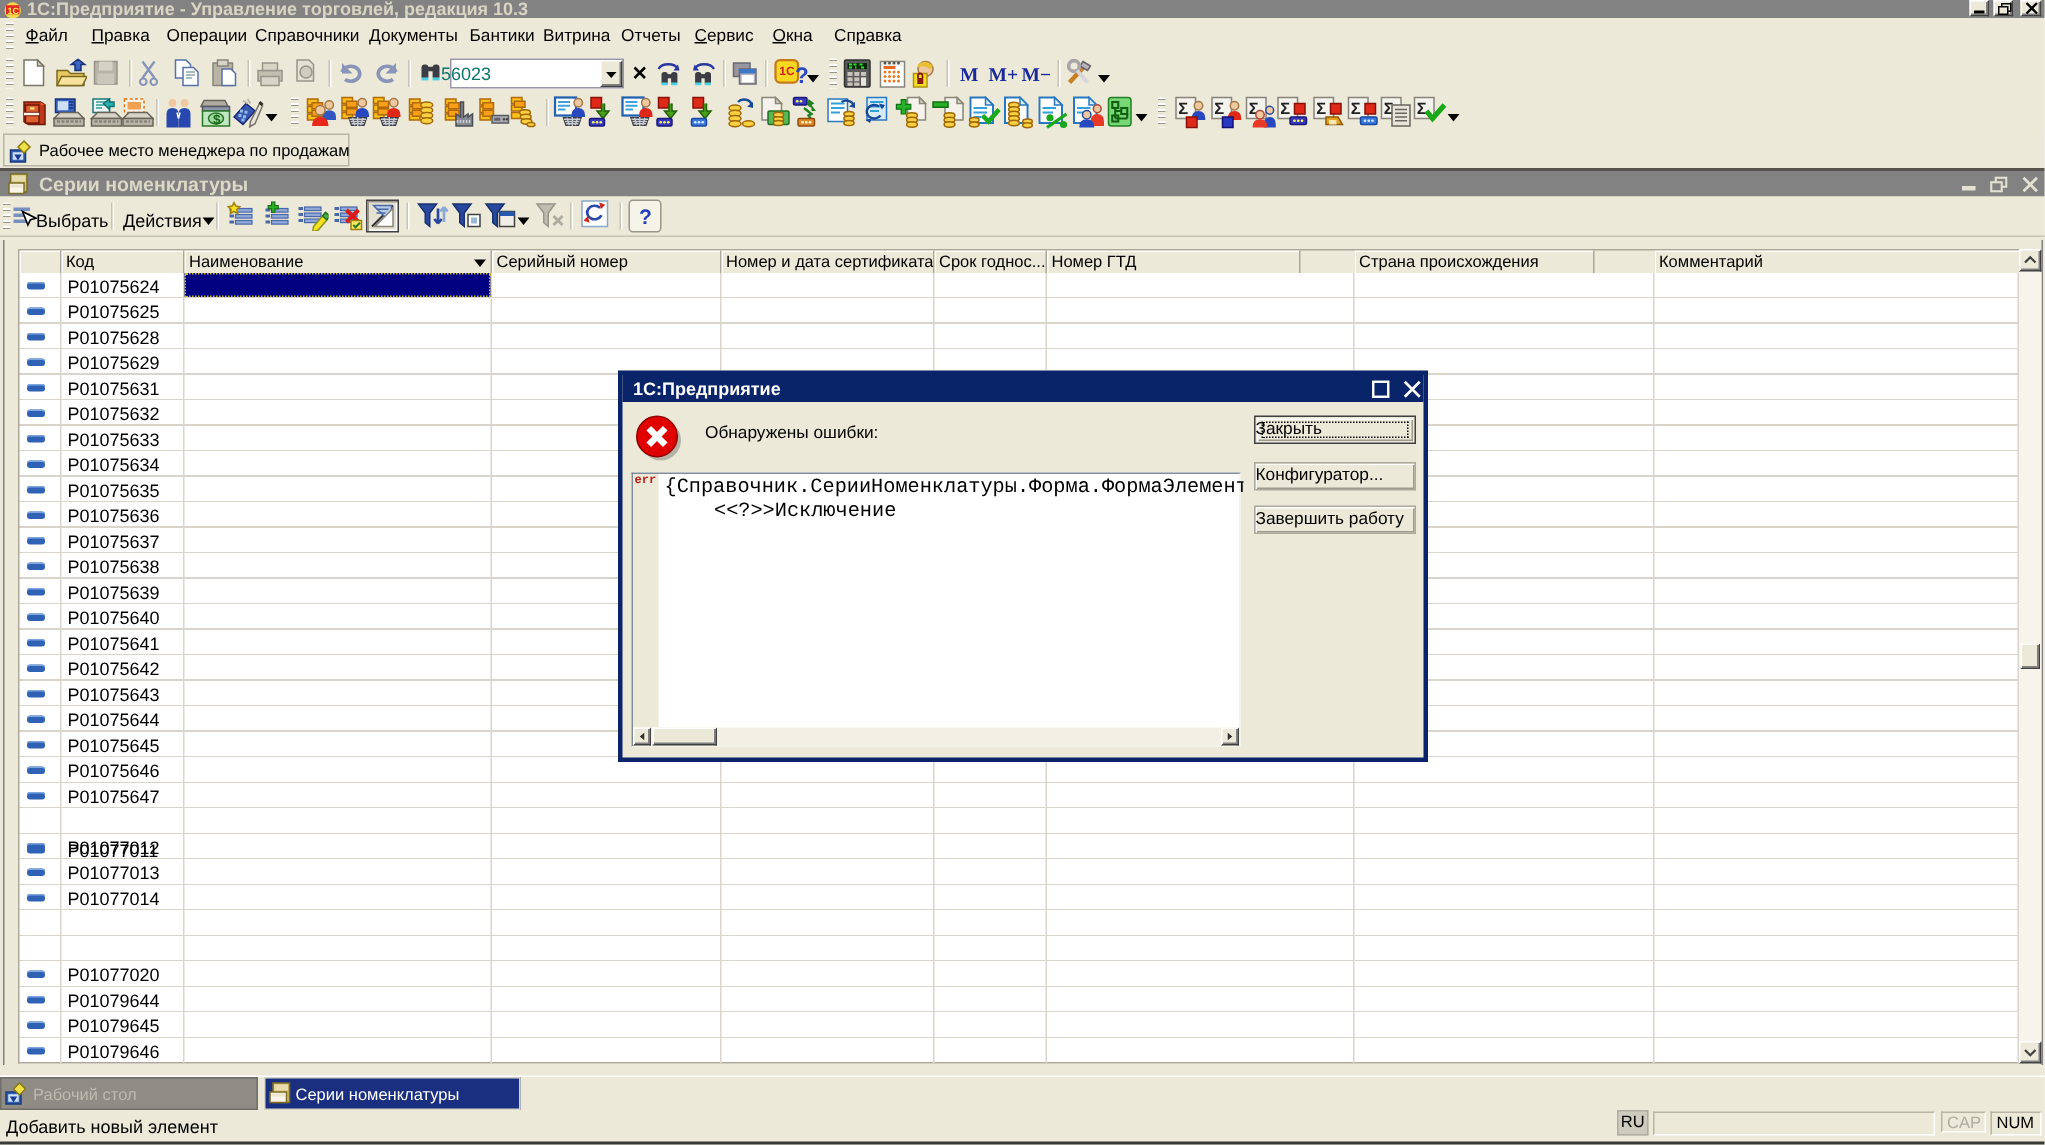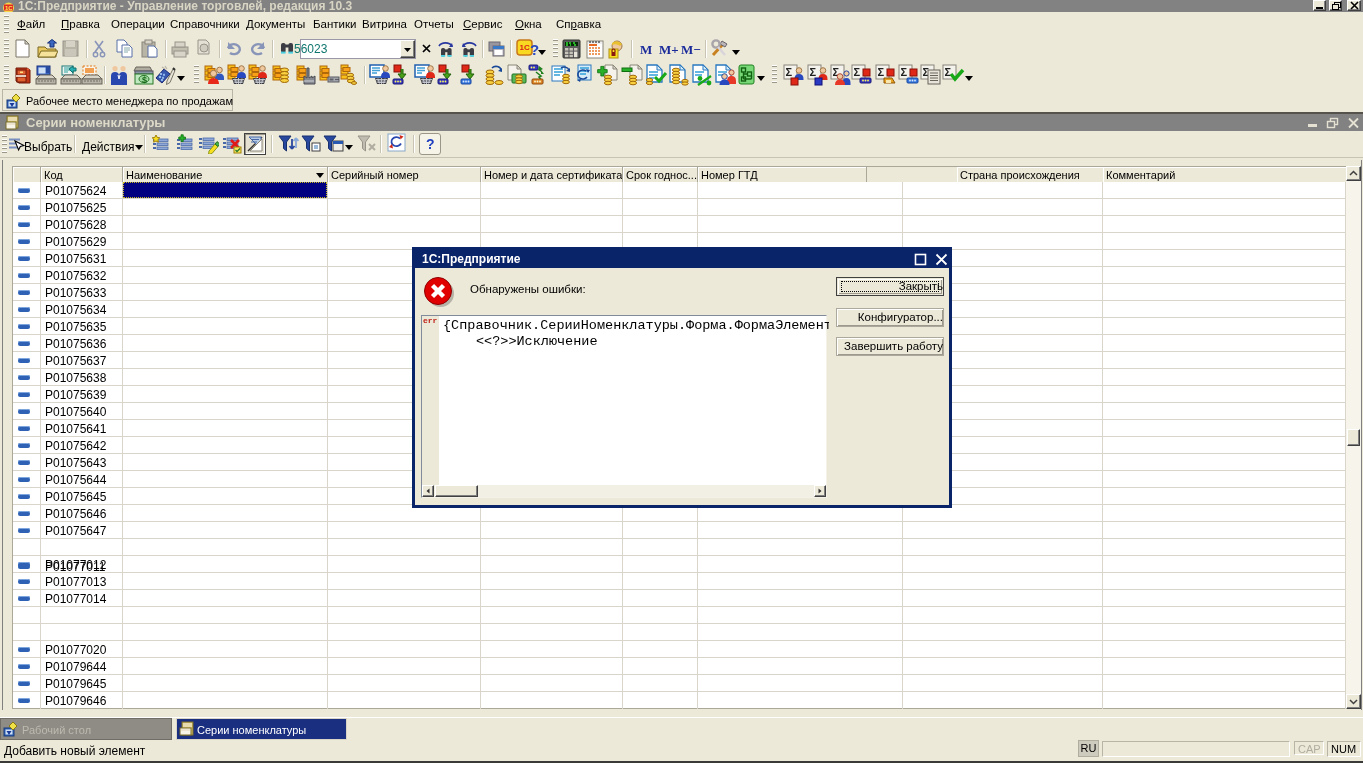--- a/index.html
+++ b/index.html
@@ -7,21 +7,21 @@
 .sep{width:1px;background:#c8c4b4;box-shadow:1px 0 0 #fff}
 .btn3d{background:#ece9d8;border:1px solid;border-color:#fff #404040 #404040 #fff;box-shadow:inset -1px -1px 0 #808080}
 .btn3d svg{display:block;margin:0 auto}
 .menu{font-size:11.5px;color:#000}
 u{text-decoration:underline}
 .hdrcell{position:absolute;top:0;height:16px;font-size:11px;color:#000;background:#ece9d8;border-right:1px solid #aca899;border-bottom:1px solid #aca899;box-shadow:inset 1px 1px 0 #fff;padding:2px 0 0 3px;overflow:hidden;white-space:nowrap}
 .vline{position:absolute;top:0;width:1px;background:#d9d5ca}
 .row{position:absolute;left:0;width:1334px;height:17px;font-size:12px}
 .dash{position:absolute;left:6px;top:6px;width:12px;height:5px;background:#2f62b5;border-radius:2px;box-shadow:inset 0 1px 0 #7ea7e0}
 .code{position:absolute;left:33px;top:2px;color:#000}
-.dlgbtn{position:absolute;left:421px;width:108px;height:19px;background:#ece9d8;border:1px solid #aca89b;box-shadow:inset 1px 1px 0 #fff,inset -1px -1px 0 #9d9a8d;font-size:11.5px;text-align:right;padding-top:2px;color:#000}
+.dlgbtn{position:absolute;left:421px;width:108px;height:19px;background:#ece9d8;border:1px solid #aca89b;box-shadow:inset 1px 1px 0 #fff,inset -1px -1px 0 #9d9a8d;font-size:11.5px;text-align:left;padding-top:2px;color:#000}
 </style></head>
 <body>
 
 <div class="a" style="left:0;top:0;width:1363px;height:12px;background:#828282"></div>
 <div class="a" style="left:2px;top:0;width:13px;height:12px">
 <svg width="13" height="12">
       <circle cx="6.5" cy="6" r="5.5" fill="#f4d64a"></circle>
       <rect x="2" y="2.5" width="9" height="6" fill="#e02a22"></rect>
       <text x="3" y="8" font-size="6" font-weight="bold" fill="#ffe94e" font-family="Liberation Sans">1C</text>
     </svg>
@@ -731,21 +731,21 @@
 <div class="hdrcell" style="left:0;width:28px"></div>
 <div class="hdrcell" style="left:28px;width:82px">Код</div>
 <div class="hdrcell" style="left:110px;width:205px">Наименование</div>
 <svg class="a" width="9" height="7" style="left:303px;top:5px">
       <path d="M0 1 h8 l-4 5 Z" fill="#000"></path>
     </svg>
 <div class="hdrcell" style="left:315px;width:153px">Серийный номер</div>
 <div class="hdrcell" style="left:468px;width:142px">Номер и дата сертификата</div>
 <div class="hdrcell" style="left:610px;width:75px">Срок годнос...</div>
 <div class="hdrcell" style="left:685px;width:169px">Номер ГТД</div>
-<div class="hdrcell" style="left:944px;width:160px">Страна происхождения</div>
+<div class="hdrcell" style="left:890px;width:160px">Страна происхождения</div>
 <div class="hdrcell" style="left:1090px;width:244px">Комментарий</div>
 </div>
 <div id="tbody" class="a" style="left:12px;top:182px;width:1334px;height:527px;background:#fff;border-bottom:1px solid #aca899;background-image:repeating-linear-gradient(to bottom,#fff 0,#fff 16px,#d9d5ca 16px,#d9d5ca 17px)">
 <div class="vline" style="left:0;height:527px;background:#aca899"></div>
 <div class="vline" style="left:28px;height:527px"></div>
 <div class="vline" style="left:110px;height:527px"></div>
 <div class="vline" style="left:315px;height:527px"></div>
 <div class="vline" style="left:468px;height:527px"></div>
 <div class="vline" style="left:610px;height:527px"></div>
 <div class="vline" style="left:685px;height:527px"></div>

